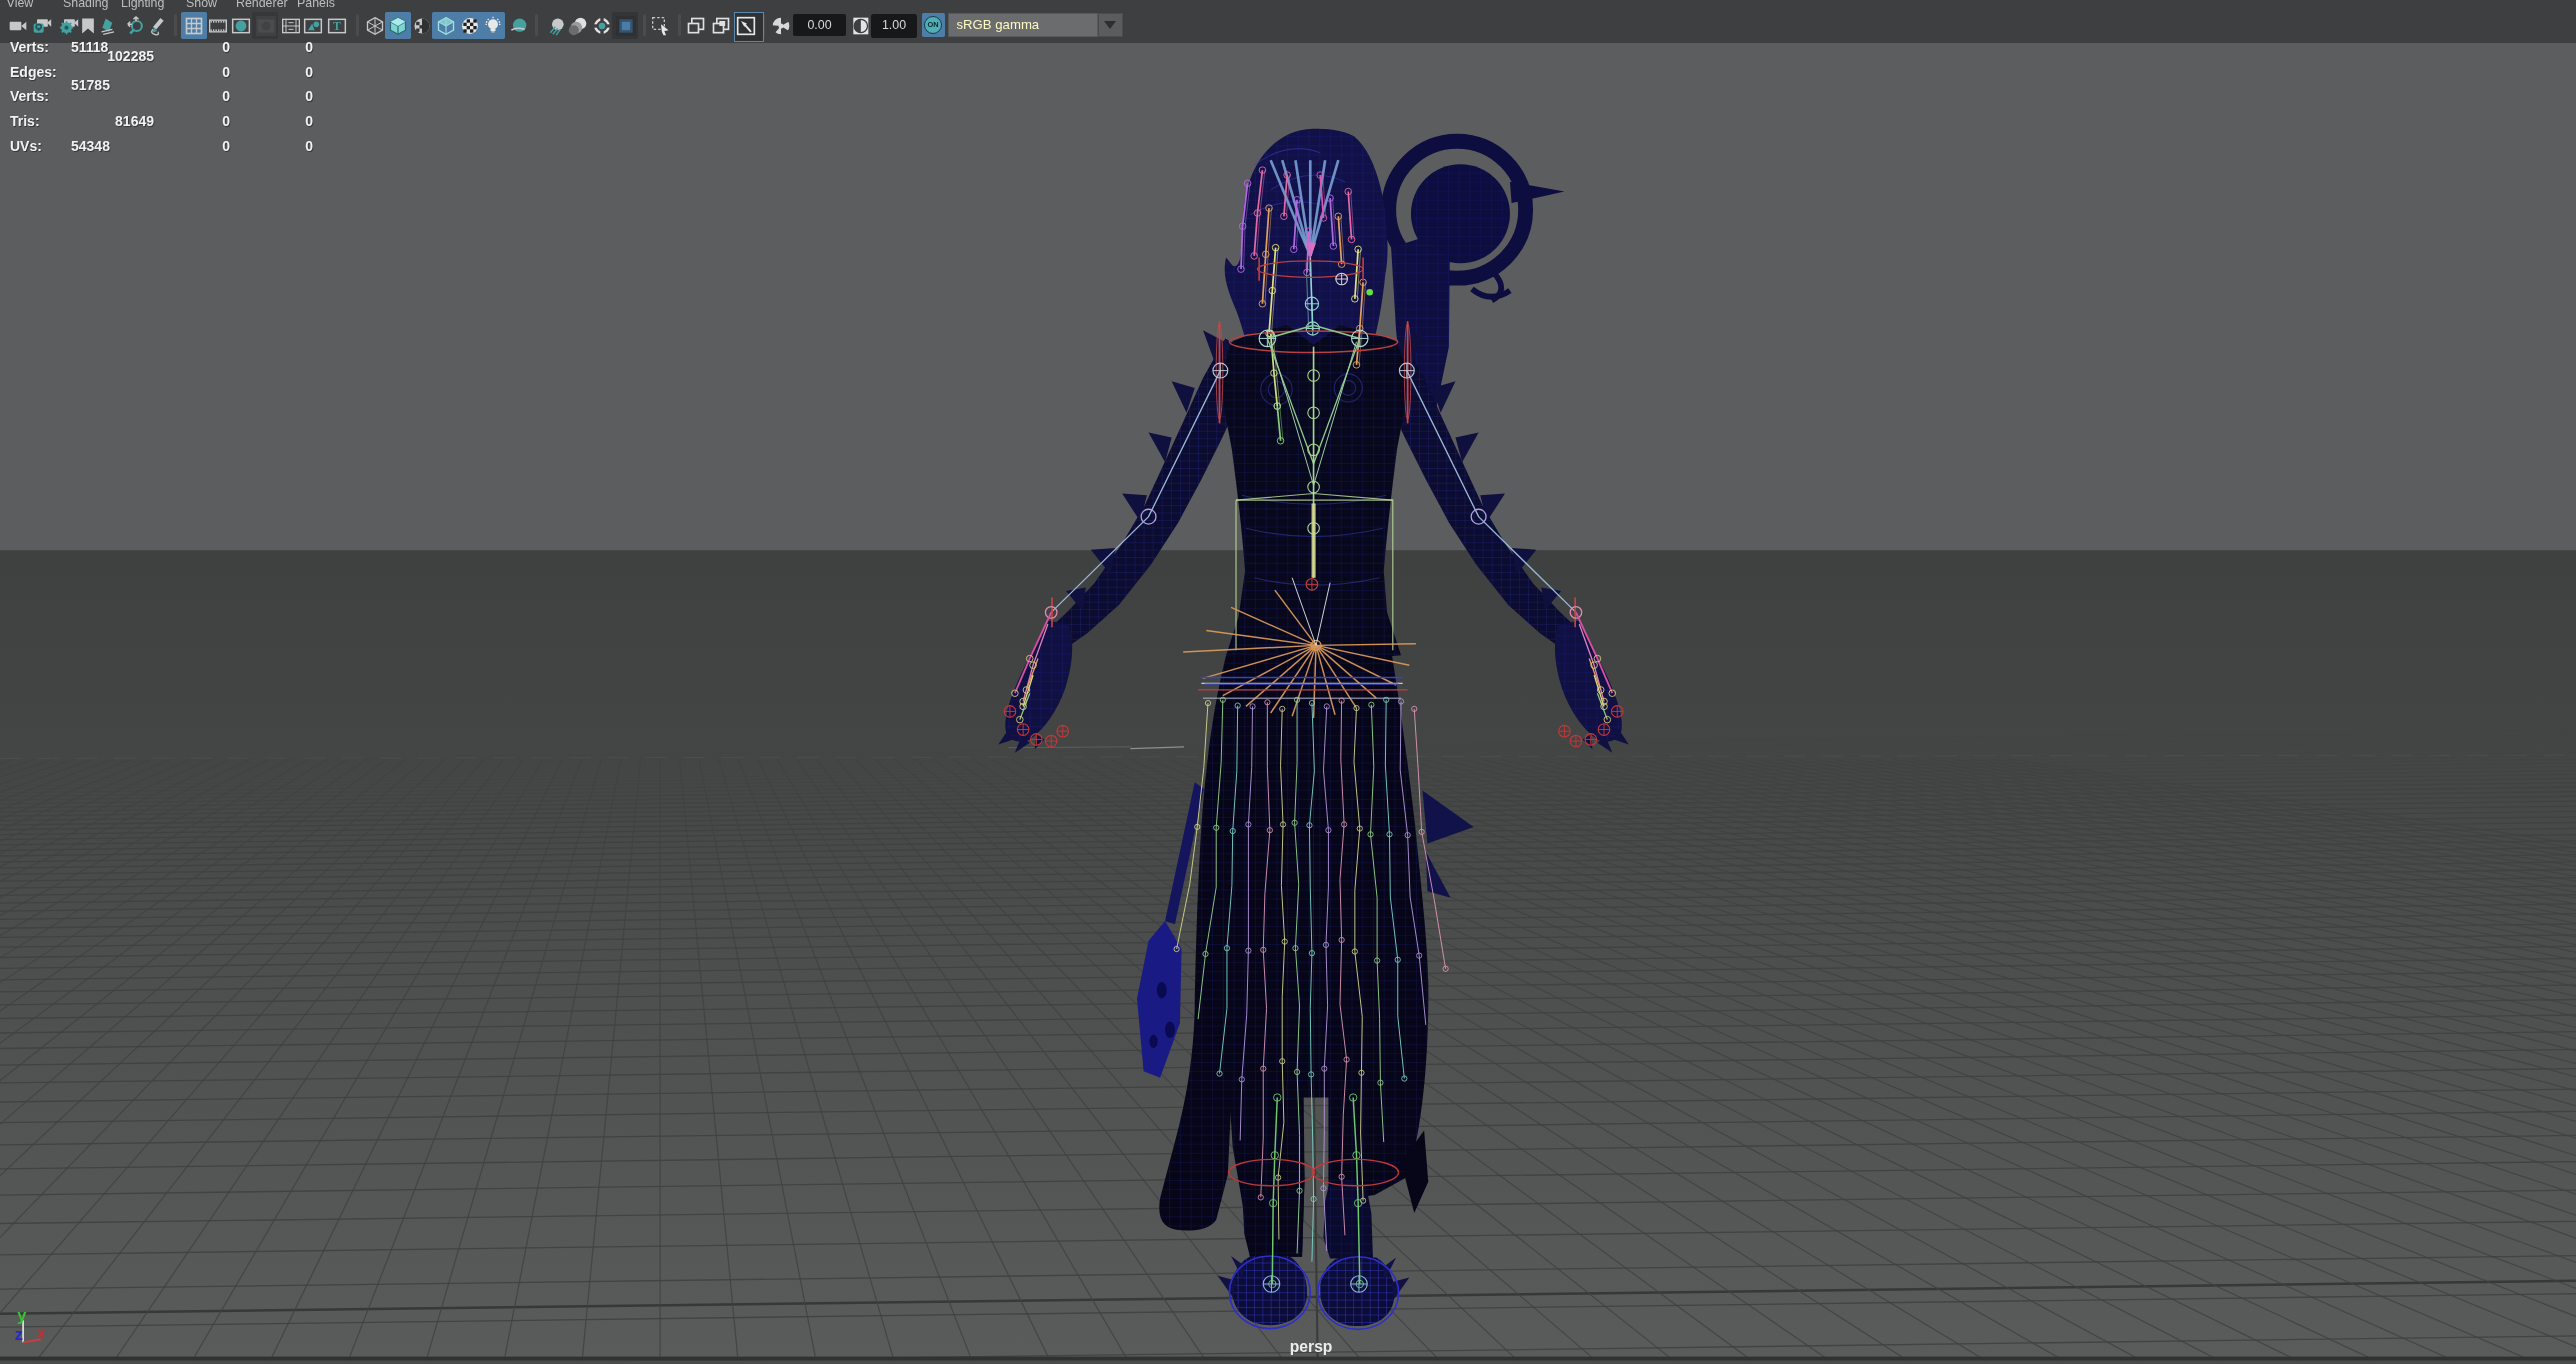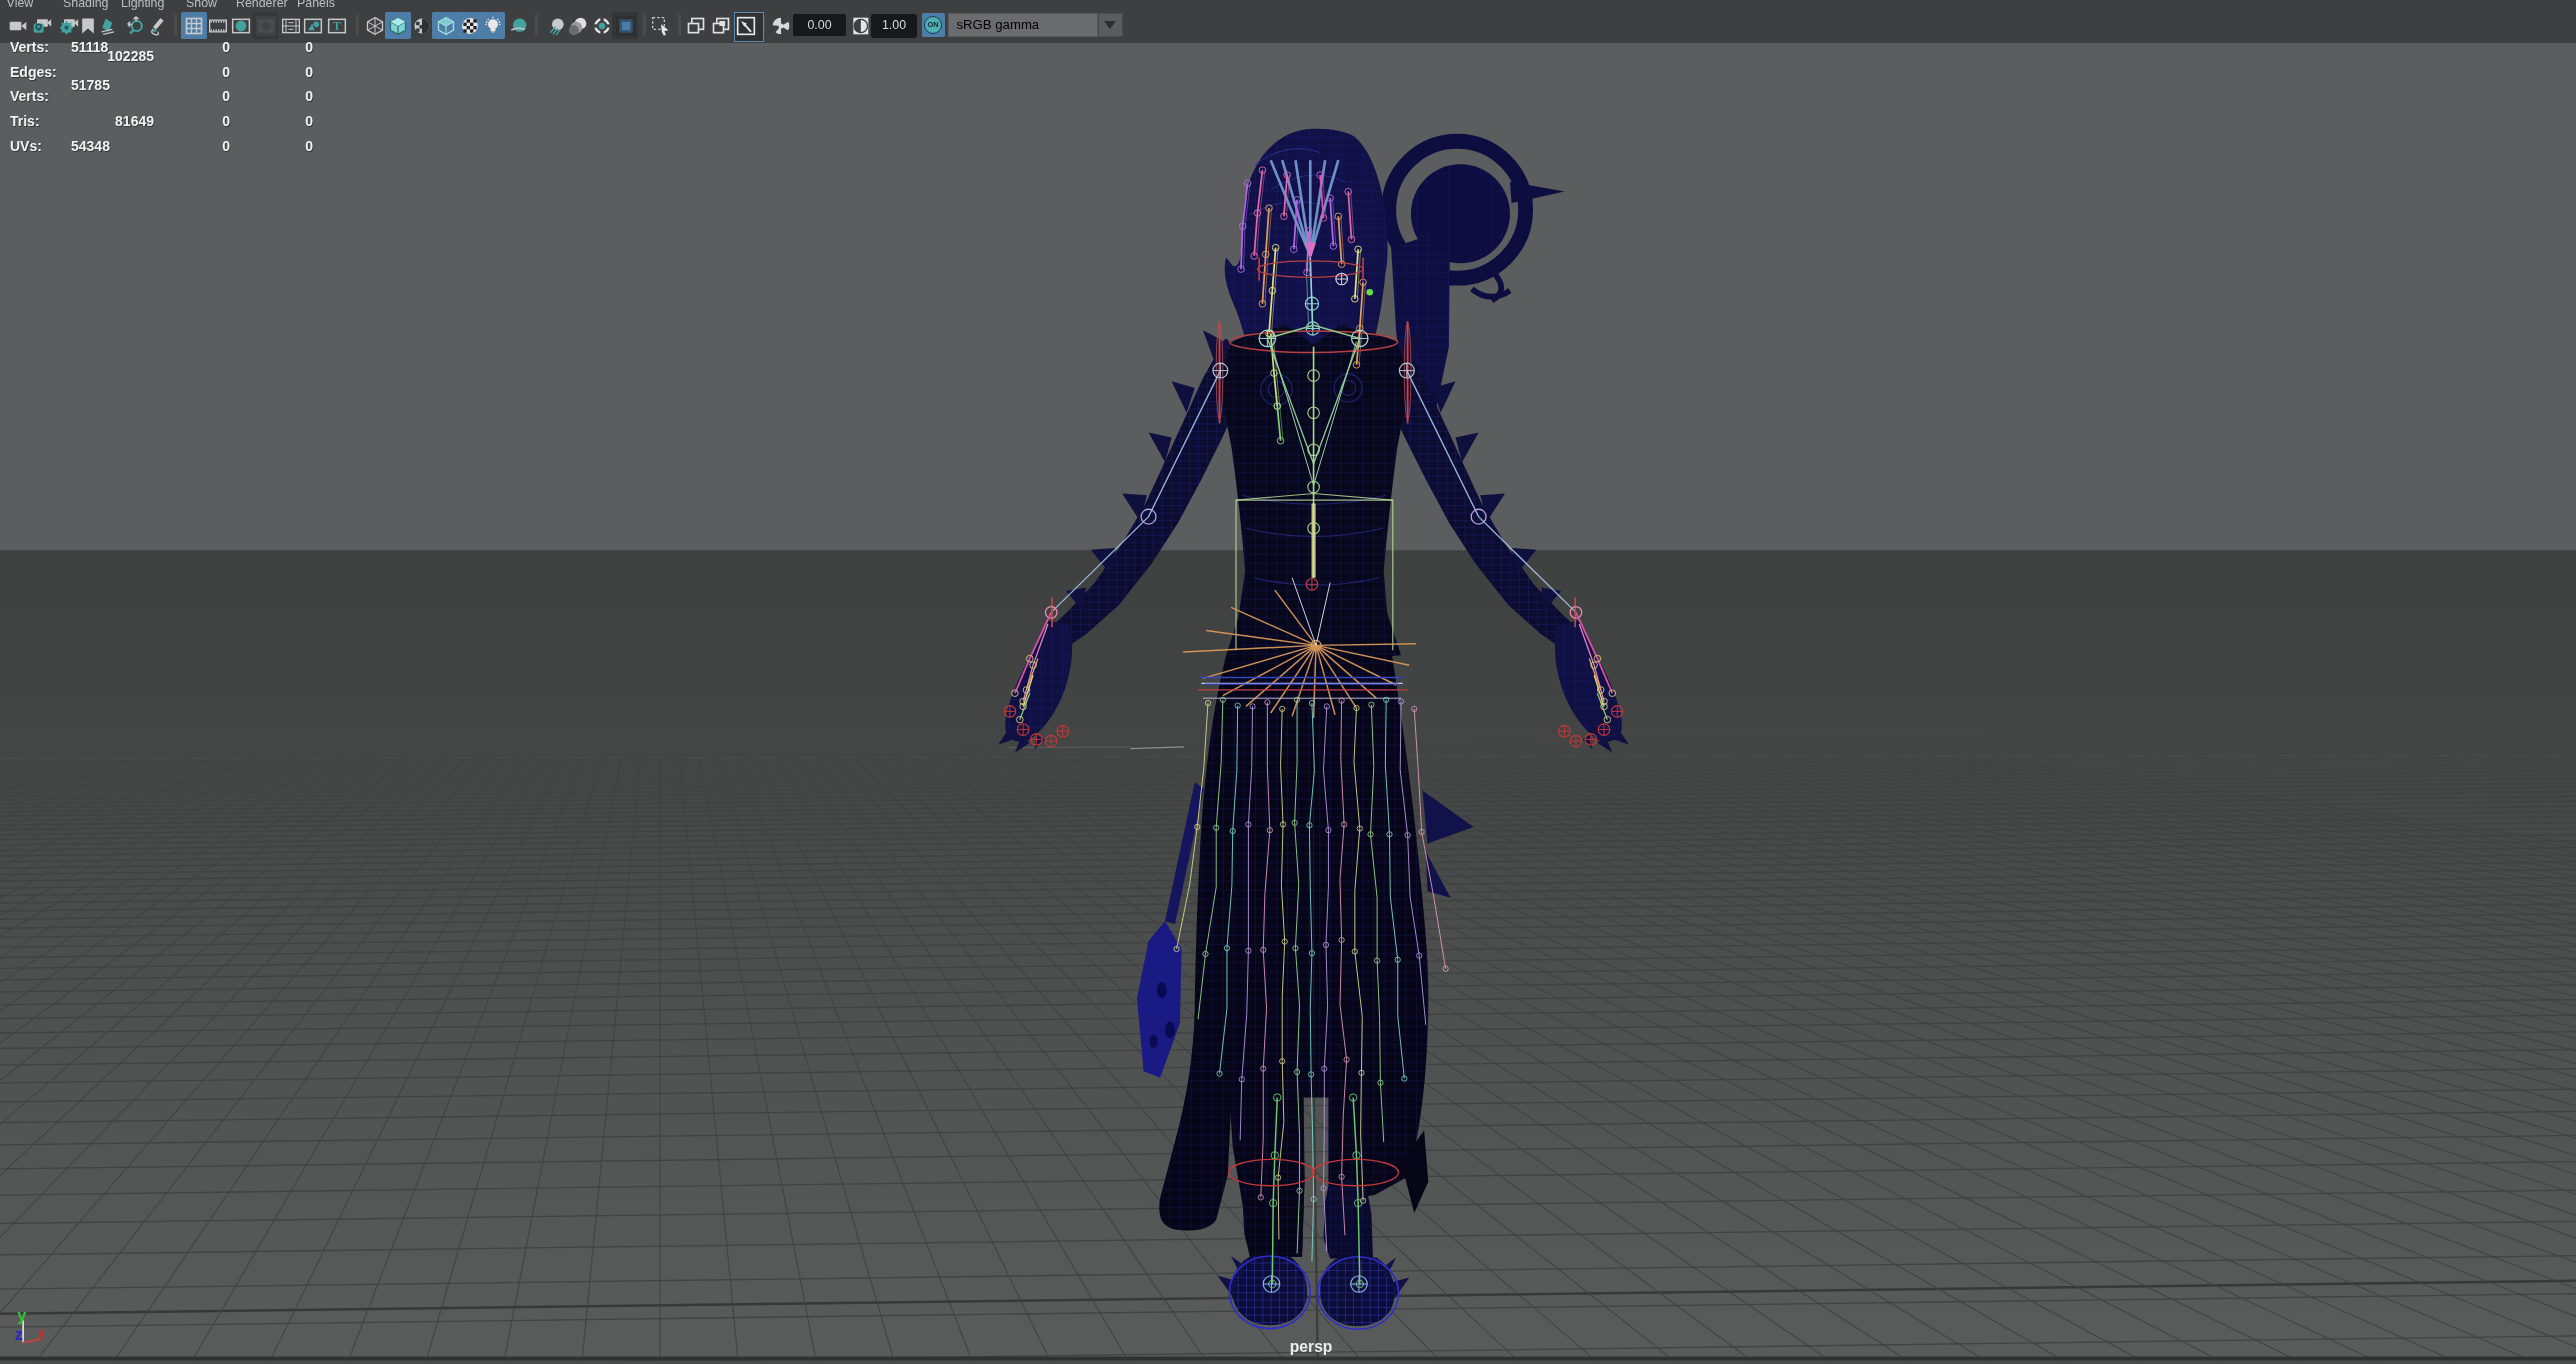--- a/index.html
+++ b/index.html
@@ -832,21 +832,21 @@
         </svg>
         <div style="position:absolute;left:793px;top:2.5px;width:53px;height:22px;background:#161819;border-radius:2px;color:#dadada;font:12.4px 'Liberation Sans',sans-serif;text-align:center;line-height:22px">0.00</div>
         <svg style="position:absolute;left:850px;top:4.1px" width="20" height="20" viewBox="0 0 24 24">
           <rect x="4" y="2" width="18" height="20" fill="#e4e4e4"></rect>
           <path d="M13,4 A8,8 0 0 0 13,20 Z" fill="#3e3f40"></path>
           <circle cx="13" cy="12" r="8" fill="none" stroke="#3b3d3e" stroke-width="1.5"></circle>
         </svg>
         <div style="position:absolute;left:871px;top:2.5px;width:46px;height:24px;background:#161819;border-radius:2.5px;color:#dadada;font:12.4px 'Liberation Sans',sans-serif;text-align:center;line-height:22px">1.00</div>
         <div style="position:absolute;left:922px;top:1.7px;width:23px;height:24px;background:#4e7ea8;border-radius:1.7px"></div>
         <div style="position:absolute;left:924px;top:4.1px;width:18px;height:18px;background:#4fb0b4;border-radius:50%;border:1.2px solid #1a3a4a;box-sizing:border-box;color:#123;font:bold 7.4px 'Liberation Sans',sans-serif;text-align:center;line-height:16.5px">ON</div>
-        <div style="position:absolute;left:948px;top:1.7px;width:150px;height:24px;background:#6a6c6e;border:0.8px solid #58595b;box-sizing:border-box;color:#000000;font:13.2px 'Liberation Sans',sans-serif;line-height:22px;padding-left:7.4px">sRGB gamma</div>
+        <div style="position:absolute;left:948px;top:1.7px;width:150px;height:24px;background:#6a6c6e;border:0.8px solid #58595b;box-sizing:border-box;color:#fef9c3;font:13.2px 'Liberation Sans',sans-serif;line-height:22px;padding-left:7.4px">sRGB gamma</div>
         <div style="position:absolute;left:1098px;top:1.7px;width:25px;height:24px;background:#5a5c5e;border:0.8px solid #4a4b4d;box-sizing:border-box"></div>
         <div style="position:absolute;left:1104px;top:9px;width:0;height:0;border-left:6.6px solid transparent;border-right:6.6px solid transparent;border-top:8.3px solid #2c2e2f"></div>
       </div>
     </div>
     <div style="position:absolute;left:10px;top:39px;font:bold 14px 'Liberation Sans',sans-serif;color:#f2f2f2;text-shadow:0.8px 0.8px 0.8px rgba(0,0,0,0.45)">Verts:</div>
     <div style="position:absolute;left:71px;top:39px;width:83px;font:bold 14px 'Liberation Sans',sans-serif;color:#f2f2f2;text-shadow:0.8px 0.8px 0.8px rgba(0,0,0,0.45)">51118</div>
     <div style="position:absolute;left:147px;top:39px;width:83px;text-align:right;font:bold 14px 'Liberation Sans',sans-serif;color:#f2f2f2;text-shadow:0.8px 0.8px 0.8px rgba(0,0,0,0.45)">0</div>
     <div style="position:absolute;left:230px;top:39px;width:83px;text-align:right;font:bold 14px 'Liberation Sans',sans-serif;color:#f2f2f2;text-shadow:0.8px 0.8px 0.8px rgba(0,0,0,0.45)">0</div>
     <div style="position:absolute;left:10px;top:64px;font:bold 14px 'Liberation Sans',sans-serif;color:#f2f2f2;text-shadow:0.8px 0.8px 0.8px rgba(0,0,0,0.45)">Edges:</div>
     <div style="position:absolute;left:71px;top:48px;width:83px;text-align:right;font:bold 14px 'Liberation Sans',sans-serif;color:#f2f2f2;text-shadow:0.8px 0.8px 0.8px rgba(0,0,0,0.45)">102285</div>

